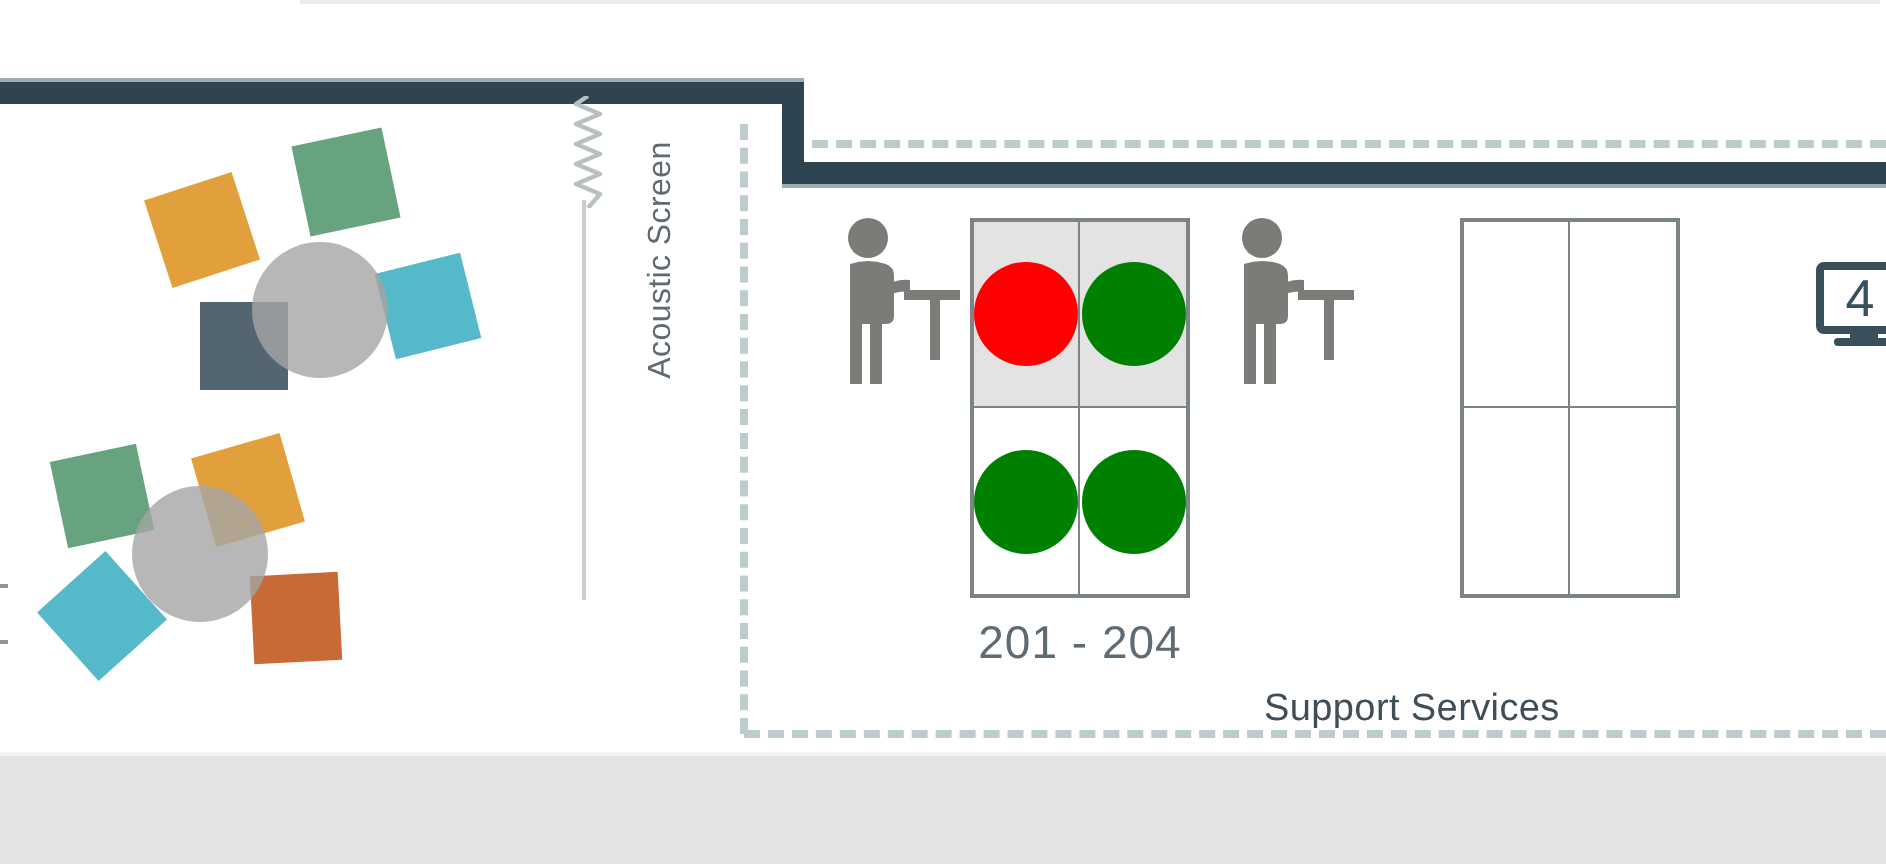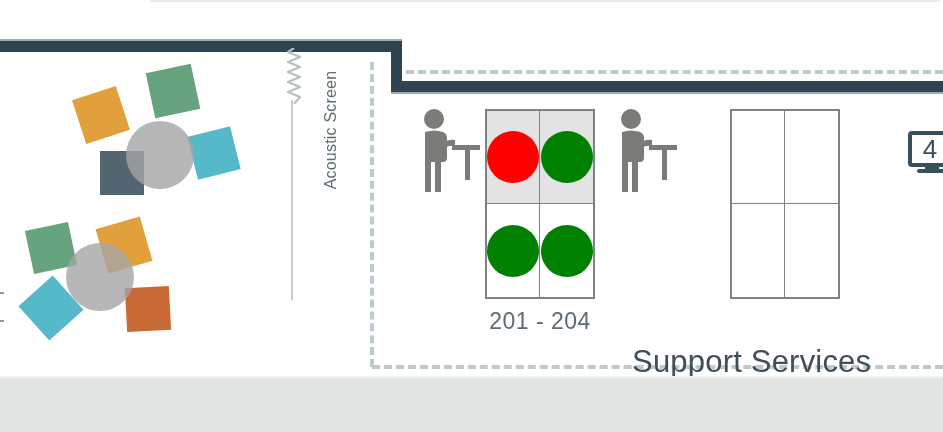--- a/index.html
+++ b/index.html
@@ -123,21 +123,21 @@
     letter-spacing: 0.5px;
     white-space: nowrap;
   }
 
   
   .monitor-icon svg { display: block; }
 
   
   .zone-label {
     left: 632px; top: 344px;
-    font-size: 31px;
+    font-size: 19px;
     color: #404e57;
     letter-spacing: 0.2px;
     white-space: nowrap;
   }
 
   
   .bottom-band {
     left: 0px; top: 378px; width: 943px; height: 54px;
     background: #e2e4e4;
   }

